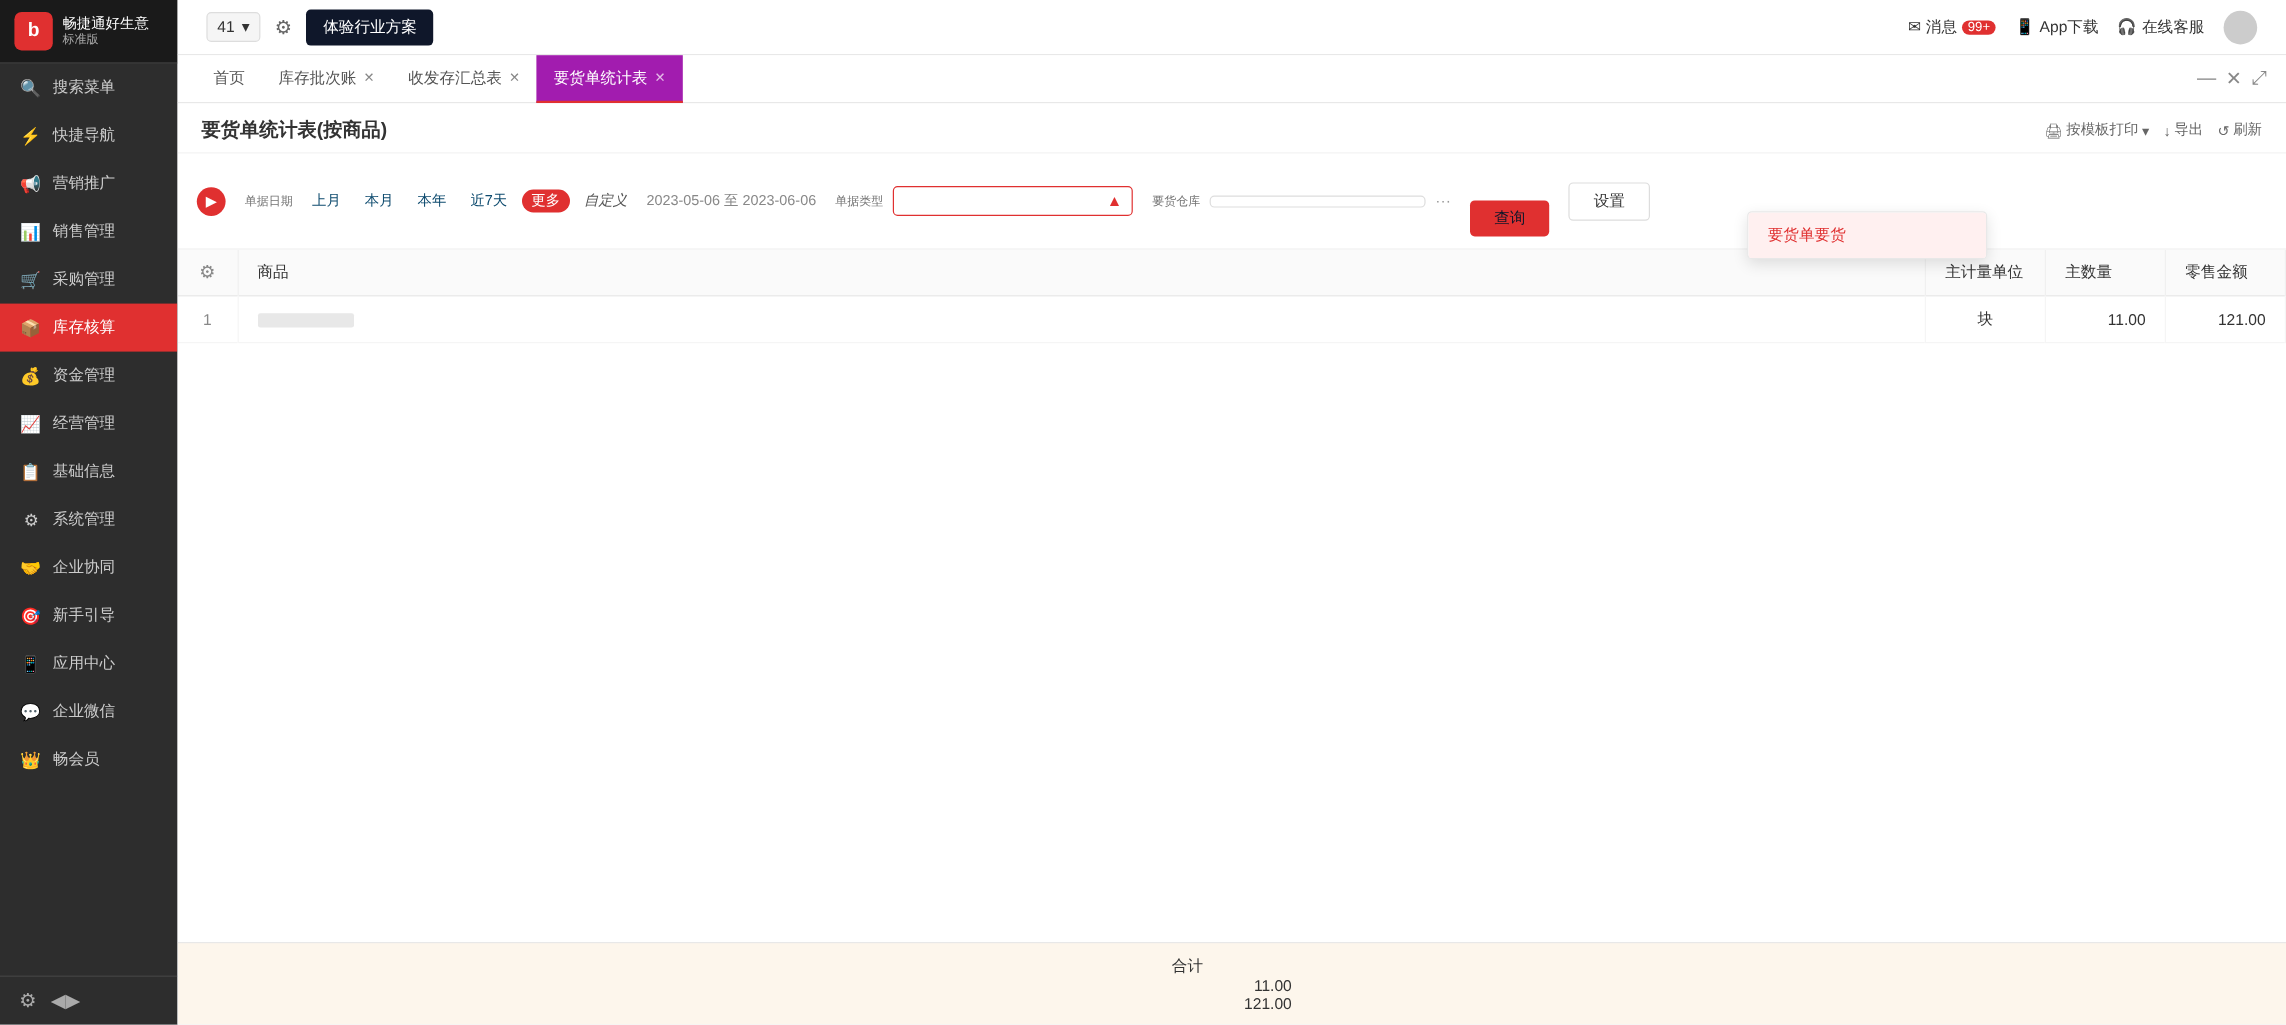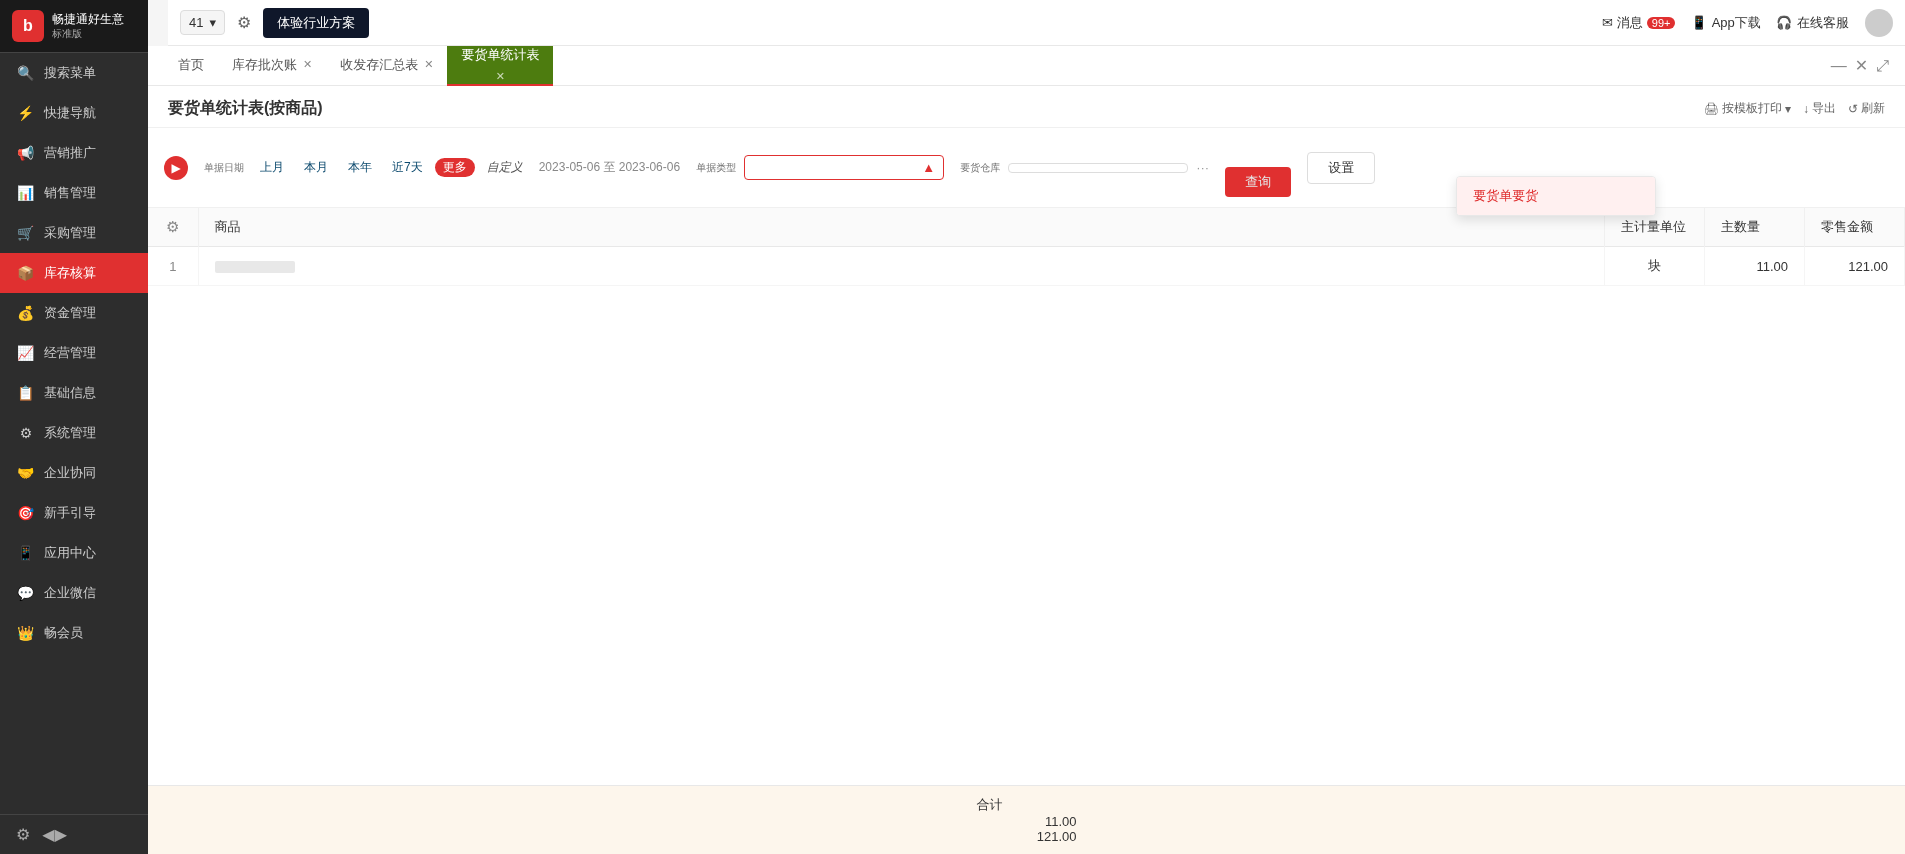--- a/index.html
+++ b/index.html
@@ -78,25 +78,24 @@
       background: #f5f5f5;
       overflow: hidden;
     }
 
     
     .topbar {
       background: #fff;
       height: 46px;
       display: flex;
       align-items: center;
-      padding: 0 12px;
+      padding: 0 24px;
       border-bottom: 1px solid #e8e8e8;
       justify-content: space-between;
       flex-shrink: 0;
-      margin-left: 20px;
     }
     .topbar-left { display: flex; align-items: center; gap: 12px; }
     .account-selector {
       display: flex;
       align-items: center;
       background: #f5f5f5;
       border: 1px solid #ddd;
       border-radius: 4px;
       padding: 4px 8px;
       cursor: pointer;
@@ -150,23 +149,22 @@
       height: 40px;
       cursor: pointer;
       font-size: 13px;
       color: #555;
       border-bottom: 2px solid transparent;
       gap: 6px;
       white-space: nowrap;
     }
     .tab.active {
       color: #fff;
-      background: #4d7c0f;
+      background: #a21caf;
       border-bottom: 2px solid #e03030;
-      flex-direction: column;
     }
     .tab .close-icon { font-size: 11px; color: inherit; opacity: 0.7; }
     .tab-actions { margin-left: auto; display: flex; gap: 8px; }
     .tab-action-btn { background: none; border: none; cursor: pointer; font-size: 16px; color: #888; }
 
     
     .page-content {
       flex: 1;
       display: flex;
       flex-direction: column;
@@ -254,21 +252,21 @@
       border-radius: 4px;
       padding: 4px 8px;
       font-size: 13px;
       min-width: 180px;
       color: #999;
     }
     .warehouse-more { color: #999; cursor: pointer; }
 
     .query-btn {
       background: #e03030;
-      color: #e5e5e5;
+      color: #0f172a;
       border: none;
       border-radius: 4px;
       padding: 6px 20px;
       cursor: pointer;
       font-size: 13px;
       margin-top: 29px;
     }
     .settings-btn {
       background: #fff;
       color: #333;

